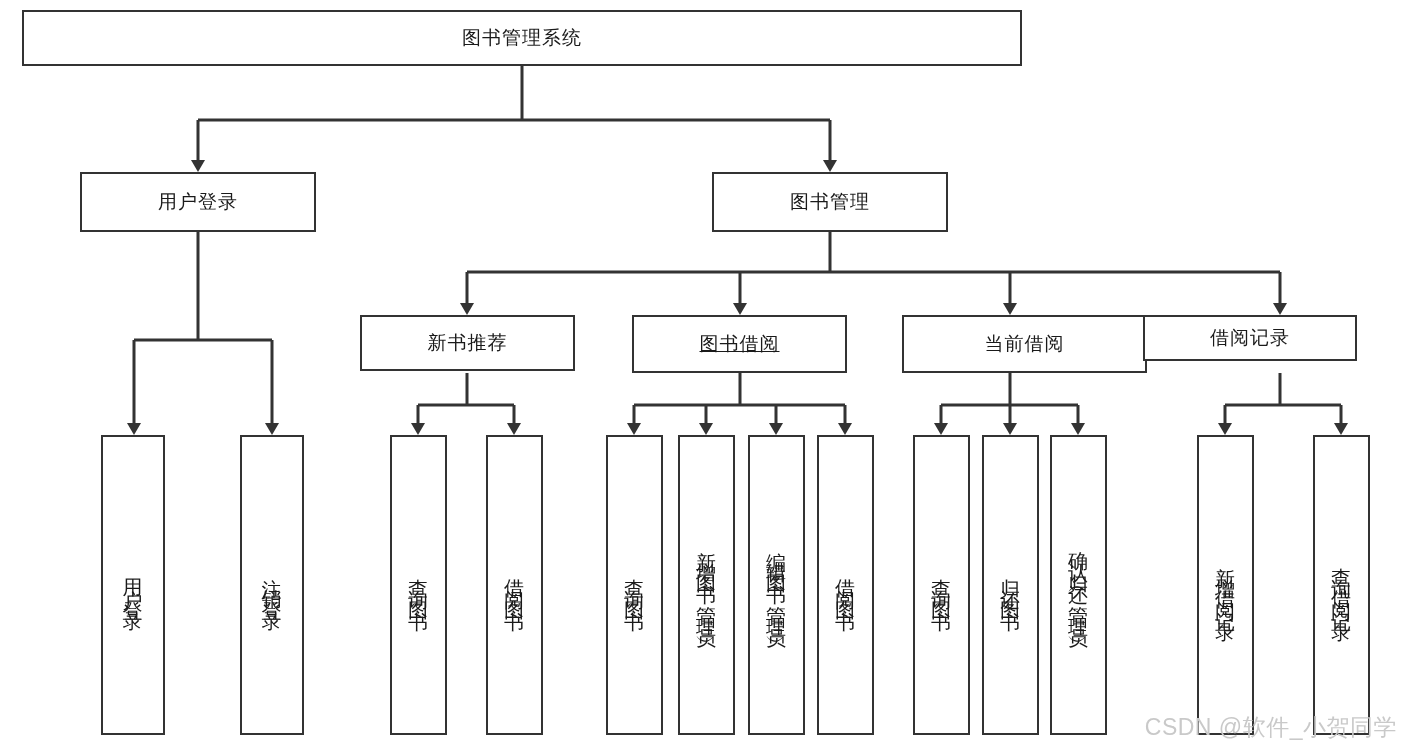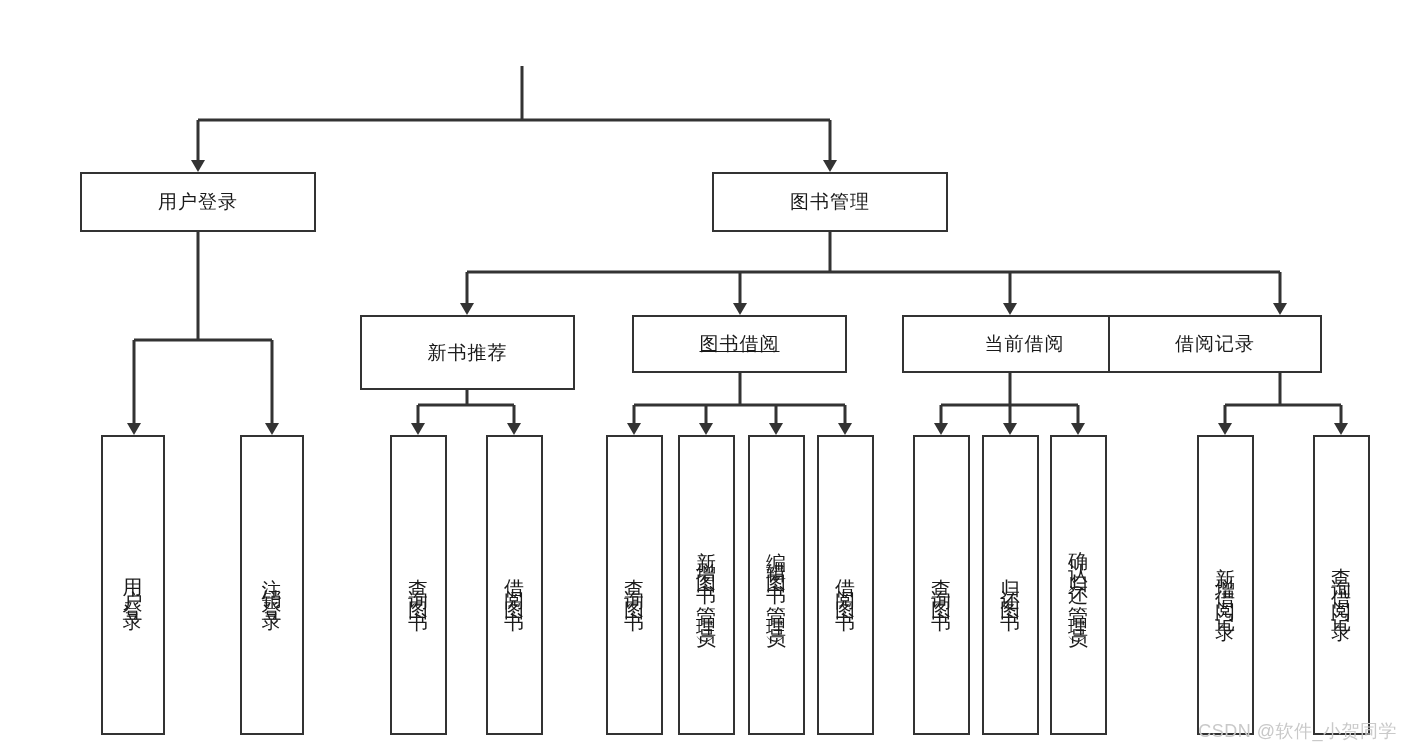--- a/index.html
+++ b/index.html
@@ -38,21 +38,21 @@
     text-orientation: mixed;
     font-size: 20px;
     letter-spacing: 11px;
     line-height: 1;
     white-space: nowrap;
   }
   .watermark {
     position: absolute;
     right: 8px;
     bottom: 4px;
-    font-size: 18px;
+    font-size: 23px;
     color: var(--watermark, #c9c9c9);
     letter-spacing: 0.5px;
   }
 </style>
 </head>
 <body>
 
 <div class="canvas">
 
   <svg class="connectors" viewBox="0 0 1405 747" xmlns="http://www.w3.org/2000/svg" aria-hidden="true">
@@ -80,38 +80,41 @@
       <polygon points="769,423 783,423 776,435"></polygon>
       <polygon points="838,423 852,423 845,435"></polygon>
       <polygon points="934,423 948,423 941,435"></polygon>
       <polygon points="1003,423 1017,423 1010,435"></polygon>
       <polygon points="1071,423 1085,423 1078,435"></polygon>
       <polygon points="1218,423 1232,423 1225,435"></polygon>
       <polygon points="1334,423 1348,423 1341,435"></polygon>
     </g>
   </svg>
 
+  <div class="box h-box" style="left:22px; top:10px; width:1000px; height:56px;">
+    <span>图书管理系统</span>
+  </div>
 
   <div class="box h-box" style="left:80px; top:172px; width:236px; height:60px;">
     <span>用户登录</span>
   </div>
   <div class="box h-box" style="left:712px; top:172px; width:236px; height:60px;font-family:Liberation Mono, monospace;">
     <span>图书管理</span>
   </div>
 
-  <div class="box h-box" style="left:360px; top:315px; width:215px; height:75px;">
+  <div class="box h-box" style="left:360px; top:315px; width:215px; height:56px;">
     <span>新书推荐</span>
   </div>
   <div class="box h-box" style="left:632px; top:315px; width:215px; height:58px;text-decoration:underline;">
     <span>图书借阅</span>
   </div>
   <div class="box h-box" style="left:902px; top:315px; width:245px; height:58px;">
     <span>当前借阅</span>
   </div>
-  <div class="box h-box" style="left:1108px; top:315px; width:214px; height:58px;">
+  <div class="box h-box" style="left:1143px; top:315px; width:214px; height:46px;">
     <span>借阅记录</span>
   </div>
 
   <div class="box v-box" style="left:101px; top:435px; width:64px; height:300px;">
     <span>用户登录</span>
   </div>
   <div class="box v-box" style="left:240px; top:435px; width:64px; height:300px;">
     <span>注销登录</span>
   </div>
 

